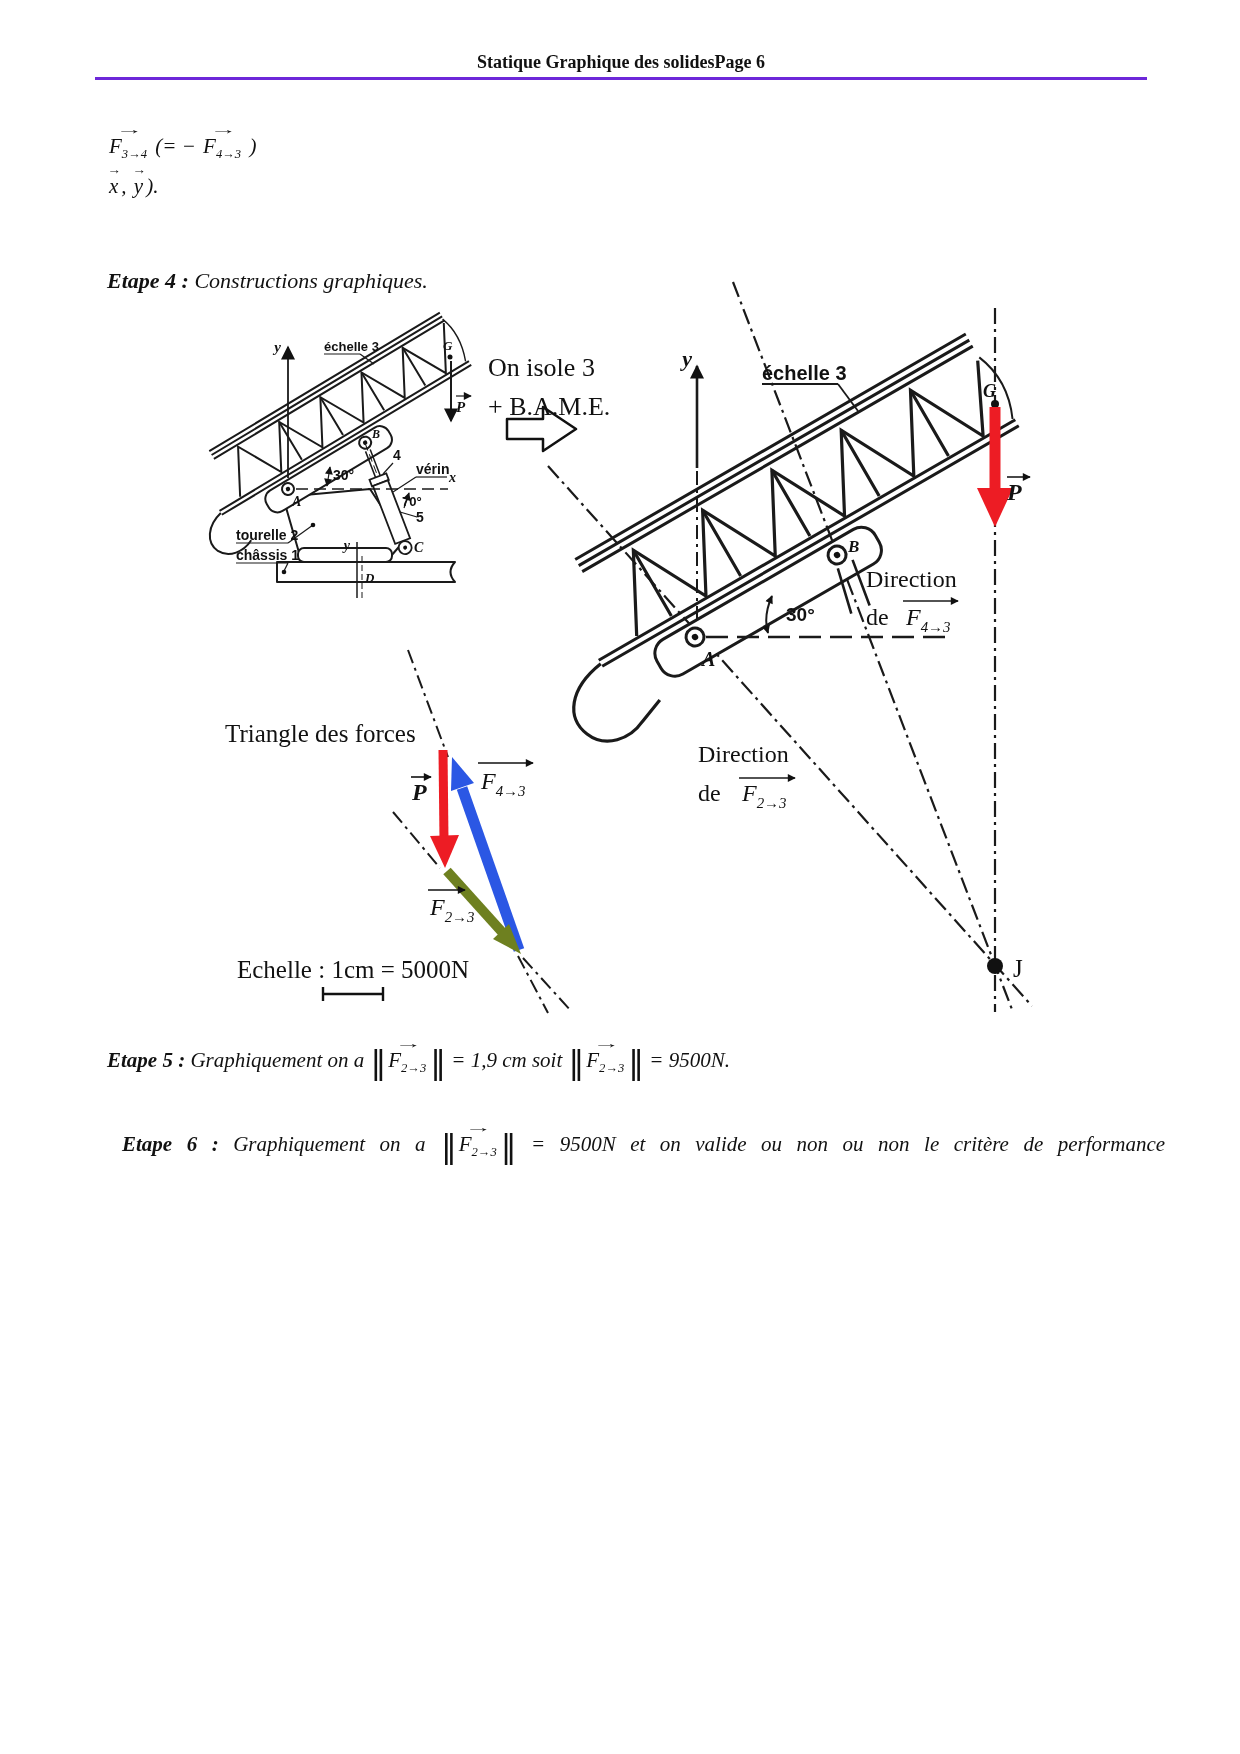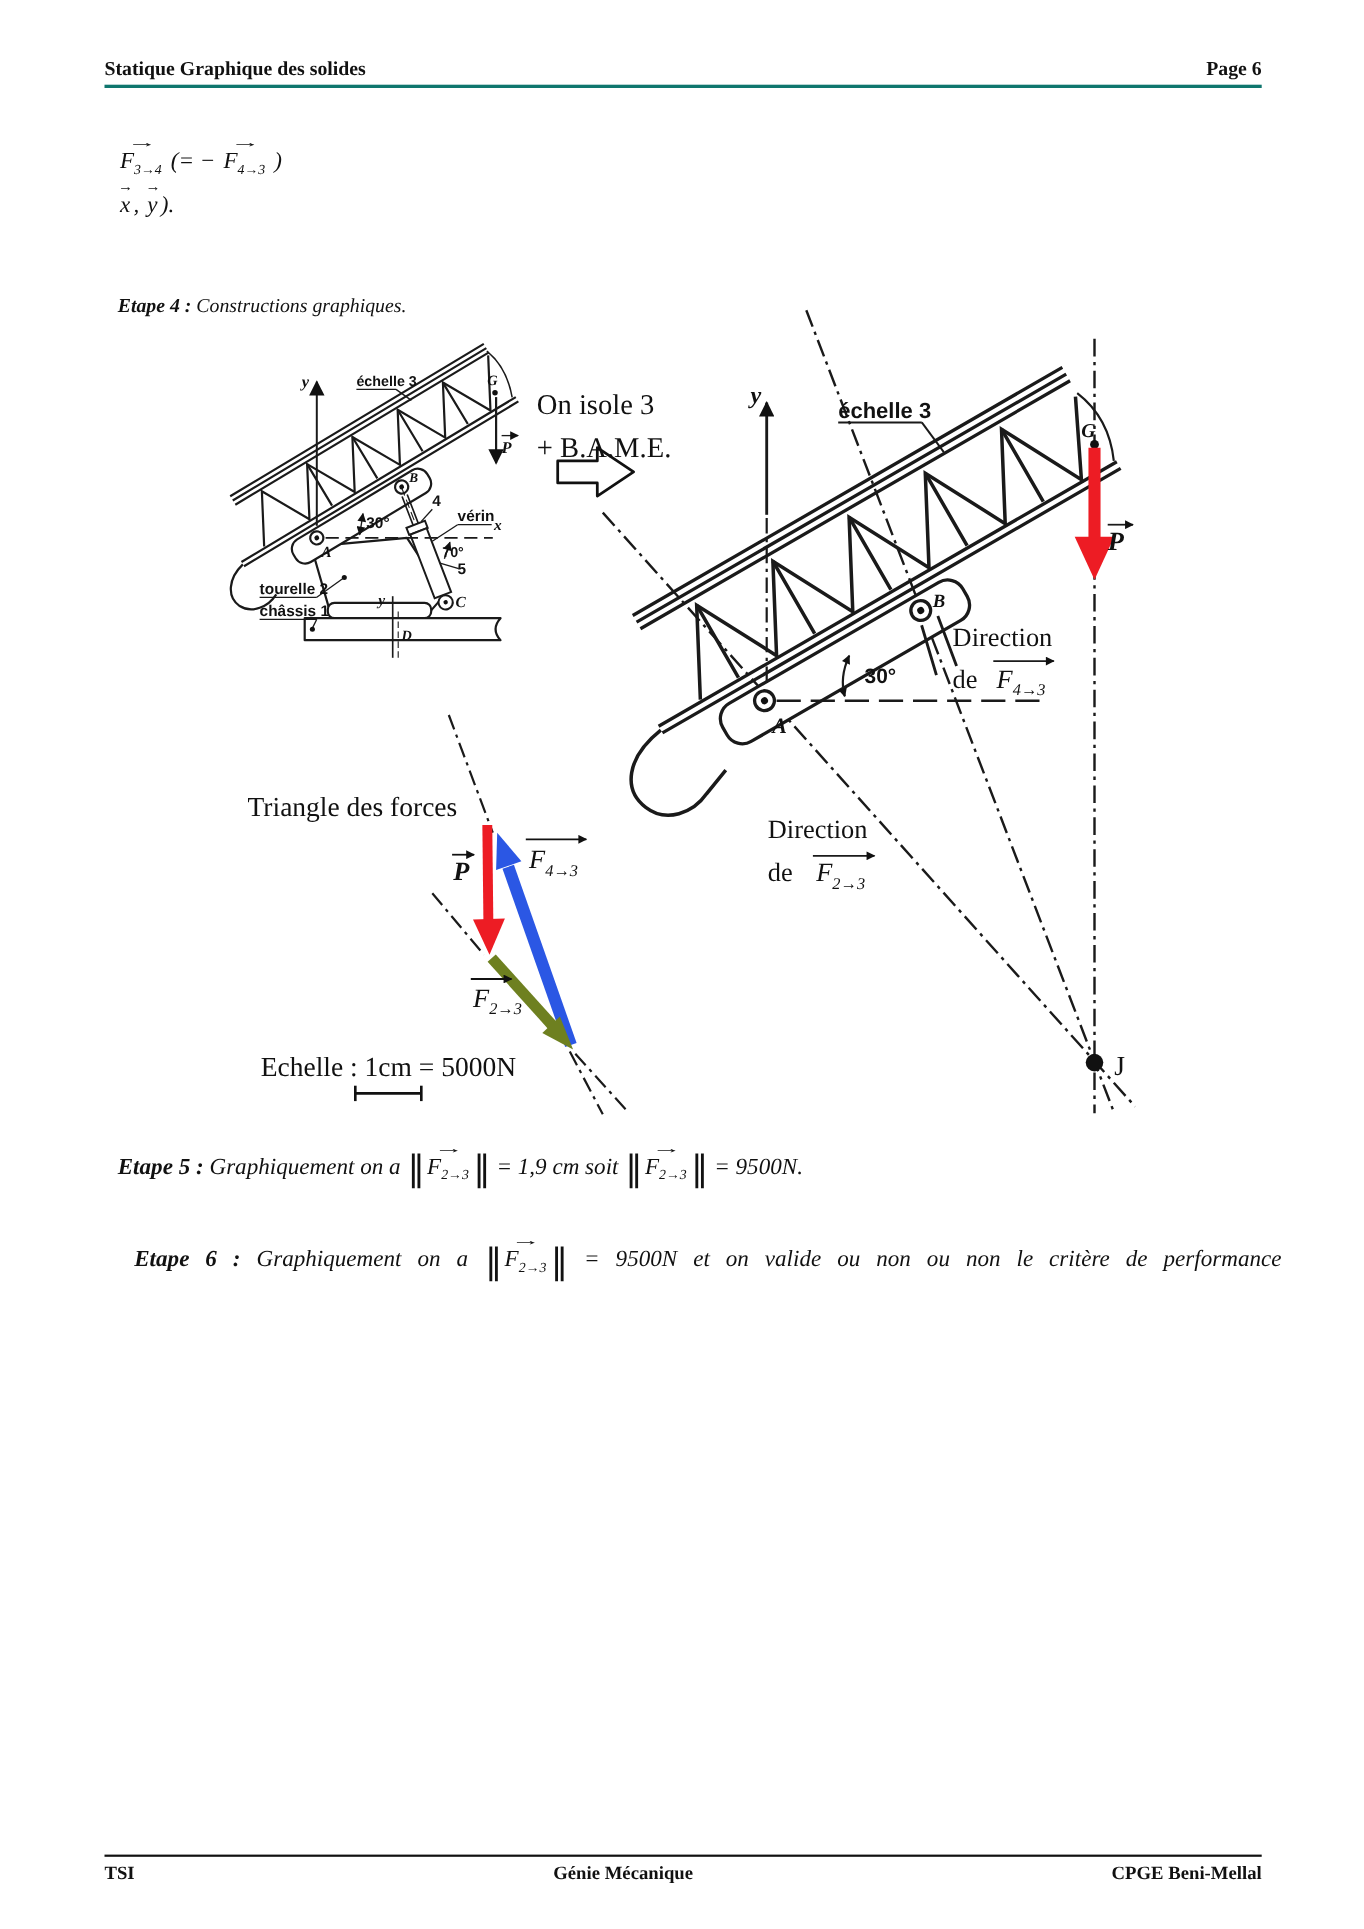--- a/index.html
+++ b/index.html
@@ -4,27 +4,27 @@
 <style>
   html,body{margin:0;padding:0;background:#fff;}
   .page{position:relative;width:1240px;height:1754px;background:#fff;overflow:hidden;
         font-family:"Liberation Serif",serif;color:#111;}
   svg{position:absolute;left:0;top:0;}
   svg text{font-family:"Liberation Serif",serif;fill:#111;}
   svg .slab{font-family:"Liberation Sans",sans-serif;font-weight:bold;}
   svg .it{font-style:italic;}
   svg .bold{font-weight:bold;}
   svg .sub{font-size:0.62em;}
-  .hdr{position:absolute;left:95px;top:52px;width:1052px;display:flex;justify-content:space-between;
-       font-weight:bold;font-size:18px;border-bottom:3px solid #0f766e;padding-bottom:4px;}
+  .hdr{position:absolute;left:95px;top:52px;width:1052px;display:flex;justify-content:center;
+       font-weight:bold;font-size:18px;border-bottom:3px solid #6d28d9;padding-bottom:4px;}
   .ftr{position:absolute;left:95px;top:1686px;width:1052px;display:flex;justify-content:space-between;
        font-weight:bold;font-size:17px;border-top:2px solid #111;padding-top:5px;}
   .intro{position:absolute;left:107px;top:126px;width:1043px;font-style:italic;font-size:21px;line-height:39px;}
   .jfull{text-align:justify;text-align-last:justify;}
-  .etape{position:absolute;font-style:italic;font-size:18px;}
+  .etape{position:absolute;font-style:italic;font-size:22px;}
   .etape .elabel{font-weight:bold;}
   .e4{left:107px;top:268px;}
   .e5{left:107px;top:1040px;font-size:21px;}
   .e6{left:122px;top:1124px;font-size:21px;width:1043px;line-height:39px;}
   .isolate{position:absolute;left:488px;top:348px;font-size:26px;line-height:39px;}
   .vec{display:inline-block;position:relative;font-style:italic;padding:10px 3px 0 2px;line-height:1;}
   .vec .arr{position:absolute;top:-3px;left:50%;transform:translateX(-50%) scaleX(2.1);
             font-size:13px;font-style:normal;}
   .vec.sm .arr{transform:translateX(-50%) scaleX(1.05);}
   .vec sub{font-size:0.6em;text-align:center;}
@@ -264,19 +264,14 @@
 
 <div class="etape e6">
   <div class="jfull">
     <span class="elabel">Etape 6 :</span>
     <span>Graphiquement on a</span>
     <span class="normg"><span class="nbar">‖</span><span class="vec"><span class="arr">→</span><span class="vb">F</span><sub>2→3</sub></span><span class="nbar">‖</span></span>
     <span>= 9500N et on valide ou non ou non le critère de performance</span>
   </div>
 </div>
 
-<footer class="ftr">
-  <span>TSI</span>
-  <span>Génie Mécanique</span>
-  <span>CPGE Beni-Mellal</span>
-</footer>
 
 </div>
 
 </body></html>

